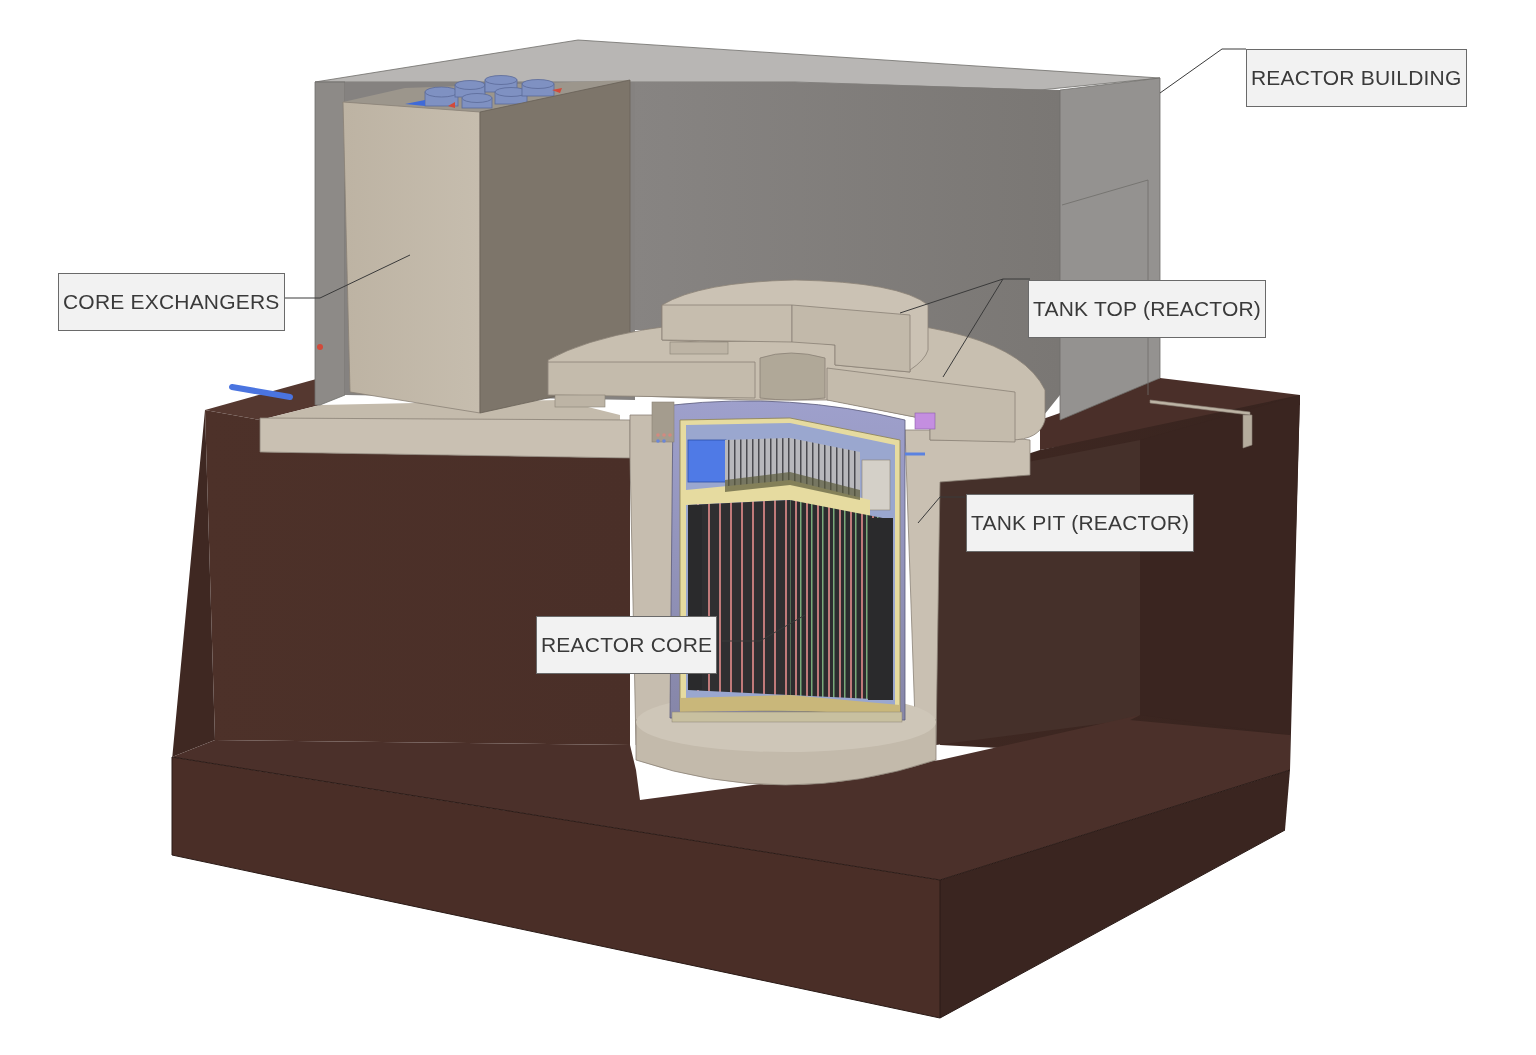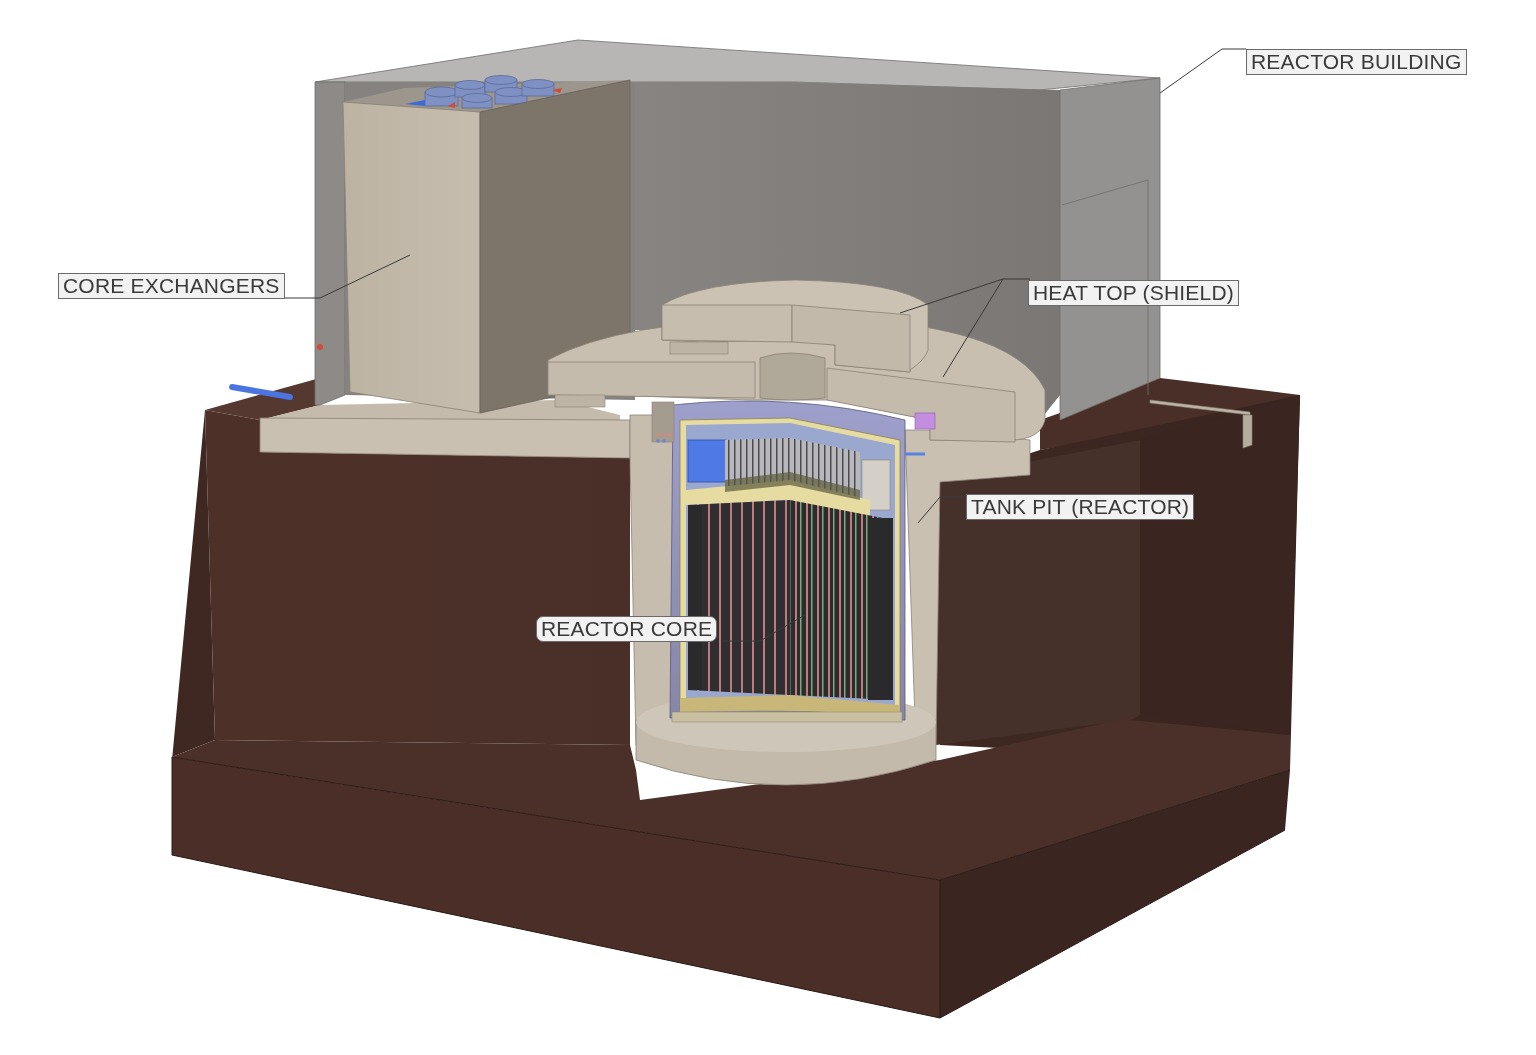--- a/index.html
+++ b/index.html
@@ -6,21 +6,21 @@
   body { width: 1536px; height: 1055px; position: relative; overflow: hidden; font-family: "Liberation Sans", sans-serif; }
   #scene { position: absolute; left: 0; top: 0; width: 1536px; height: 1055px; }
   .label {
     position: absolute;
     background: #f2f2f2;
     border: 1px solid #6a6a6a;
     color: #3a3a3a;
     font-family: "Liberation Sans", sans-serif;
     font-size: 21px;
     line-height: 24px;
-    padding: 0 4px;
+    padding: 16px 4px;
     white-space: nowrap;
     letter-spacing: 0.2px;
   }
 </style>
 </head>
 <body>
 
 <svg id="scene" viewBox="0 0 1536 1055" xmlns="http://www.w3.org/2000/svg">
   <defs>
     <linearGradient id="gEarthFront" x1="0" y1="0" x2="1" y2="0">
@@ -211,15 +211,15 @@
     <polyline points="276,298 320,298 410,255"></polyline>
     <polyline points="1030,279 1003,279 900,313"></polyline>
     <polyline points="1003,279 943,377"></polyline>
     <polyline points="965,497 940,497 918,523"></polyline>
     <polyline points="722,641 760,641 805,615"></polyline>
   </g>
 </svg>
 
 <div class="label" style="left:1246px; top:49px;">REACTOR BUILDING</div>
 <div class="label" style="left:58px; top:273px;">CORE EXCHANGERS</div>
-<div class="label" style="left:1028px; top:280px;">HEAT TOP (SHIELD)</div>
+<div class="label" style="left:1028px; top:280px;">TANK TOP (REACTOR)</div>
 <div class="label" style="left:966px; top:494px;">TANK PIT (REACTOR)</div>
-<div class="label" style="left:536px; top:616px;border-radius:7px;">REACTOR CORE</div>
+<div class="label" style="left:536px; top:616px;">REACTOR CORE</div>
 
 </body></html>

